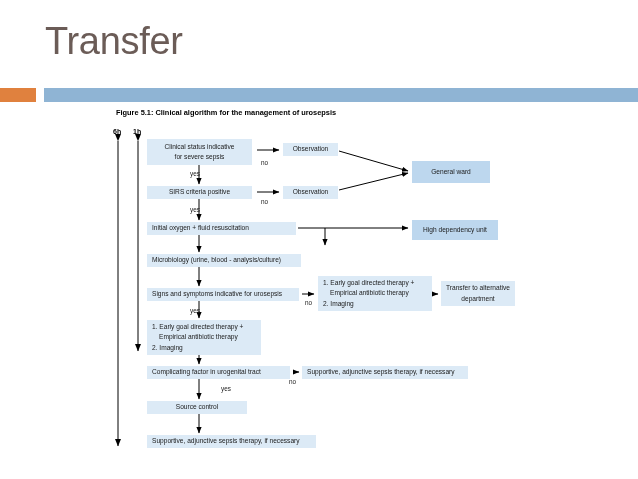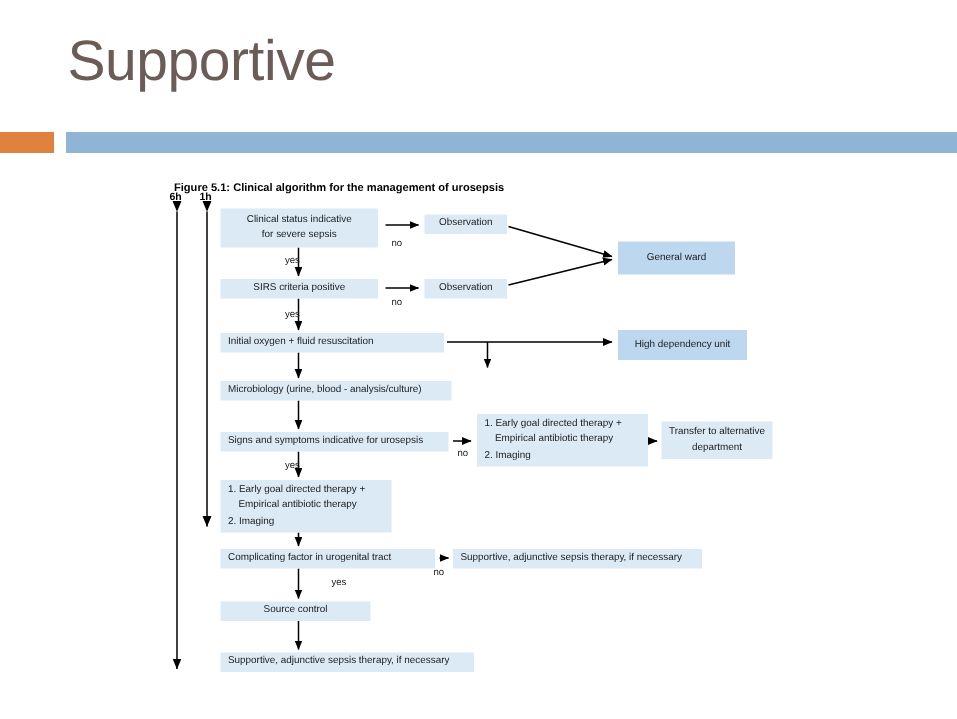--- a/index.html
+++ b/index.html
@@ -42,21 +42,21 @@
     top: 88px;
     width: 594px;
     height: 14px;
     background: #8fb4d4;
   }
 
   
   #figure-caption {
     position: absolute;
     left: 116px;
-    top: 120px;
+    top: 108px;
     font-size: 7.4px;
     font-weight: bold;
     color: #000000;
     white-space: nowrap;
   }
 
   
   #flow-canvas {
     position: absolute;
     left: 0;
@@ -104,21 +104,21 @@
     position: absolute;
     font-size: 7px;
     font-weight: bold;
     color: #000000;
     white-space: nowrap;
   }
 </style>
 </head>
 <body>
 
-<div id="slide-title">Supportive</div>
+<div id="slide-title">Transfer</div>
 <div id="accent-square"></div>
 <div id="accent-bar"></div>
 
 <div id="figure-caption">Figure 5.1: Clinical algorithm for the management of urosepsis</div>
 
 <div id="flow-canvas">
 
   <svg id="flow-svg" viewBox="0 0 638 479" xmlns="http://www.w3.org/2000/svg">
     <defs>
       <marker id="ah" markerWidth="7" markerHeight="7" refX="6" refY="2.6" orient="auto" markerUnits="userSpaceOnUse">

